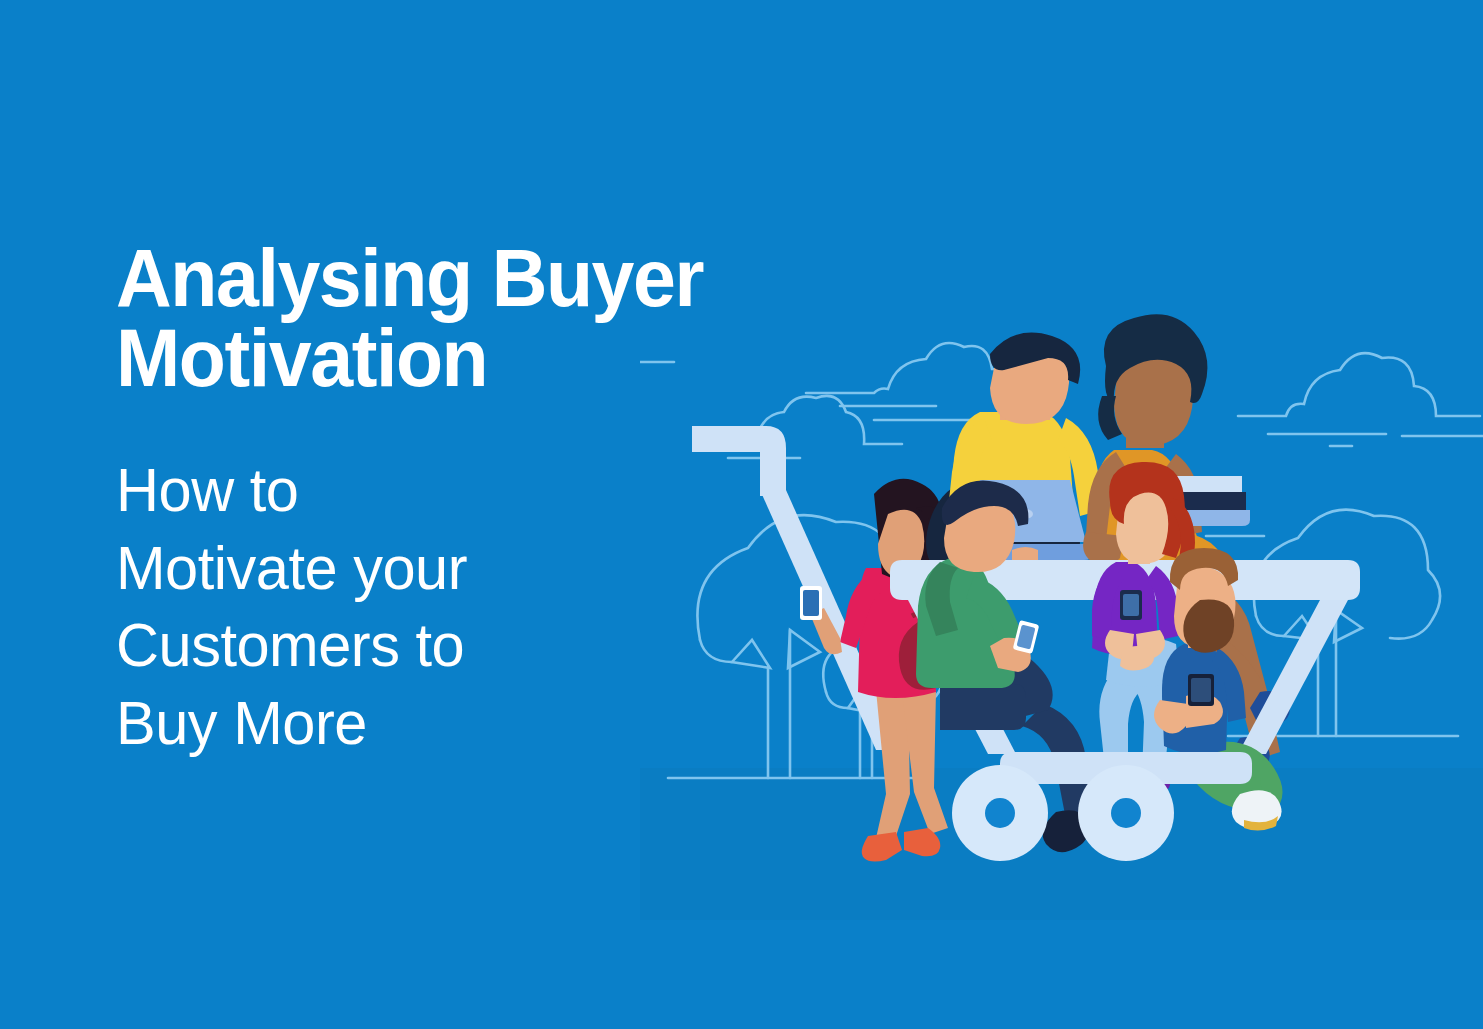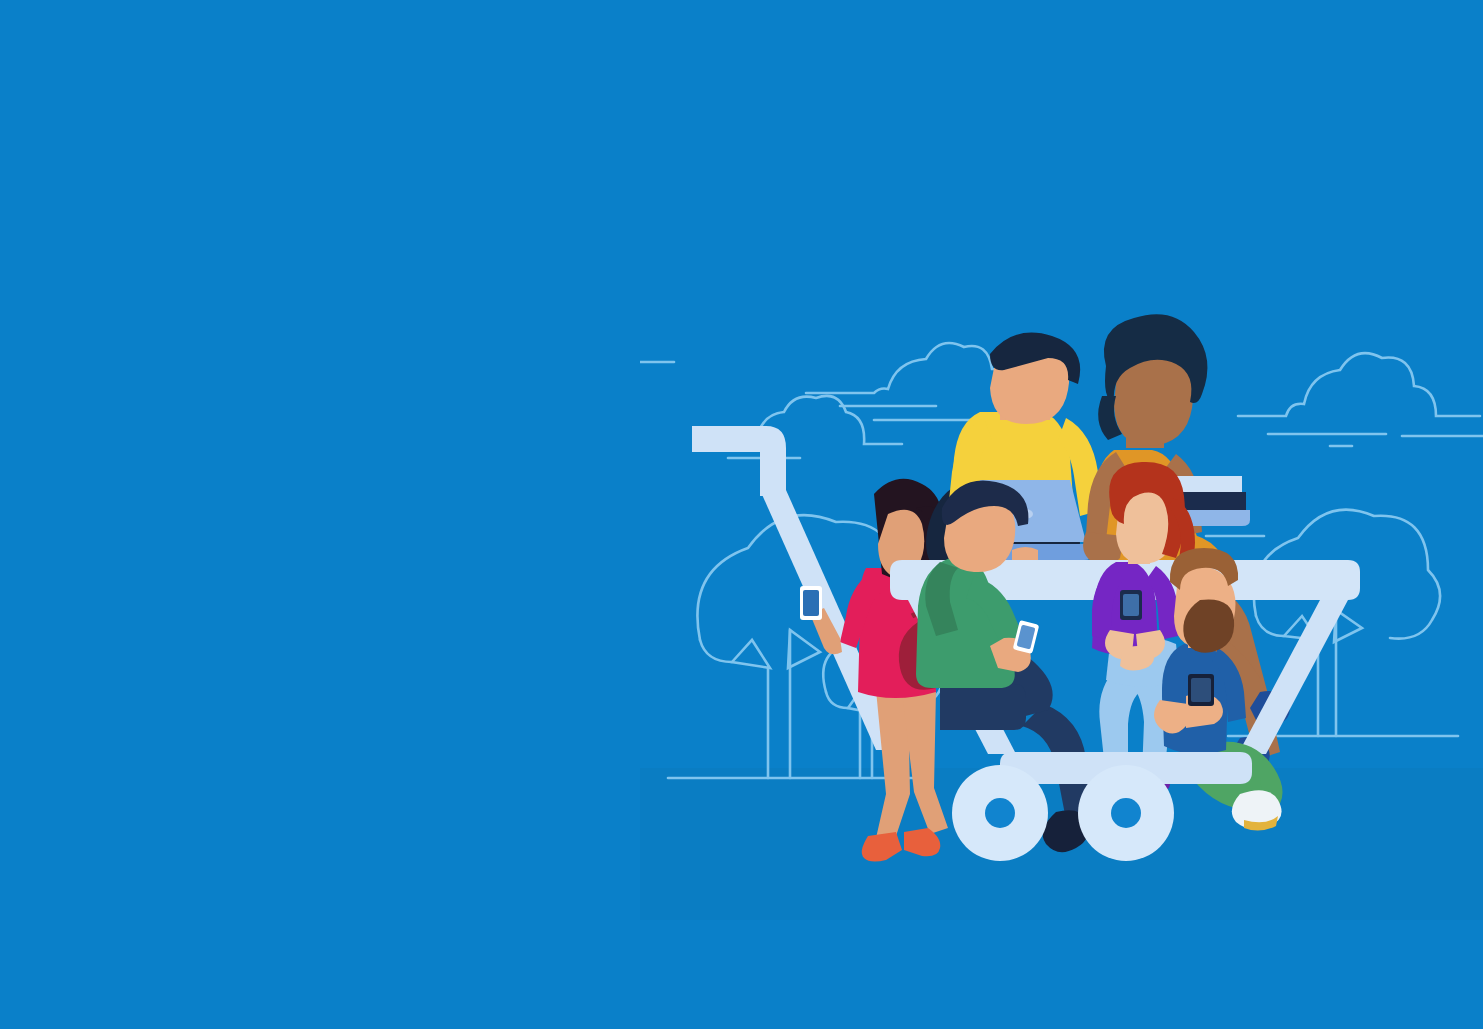--- a/index.html
+++ b/index.html
@@ -51,20 +51,28 @@
     left:640px; top:300px;
     width:843px; height:620px;
   }
   #illustration svg { display:block; width:100%; height:100%; }
 </style>
 </head>
 <body style="background: rgb(10, 128, 201);">
 
 <div id="banner" style="background: rgb(10, 128, 201);">
 
+  <div id="text-block">
+    <div id="page-title">Analysing Buyer
+Motivation</div>
+    <div id="page-subtitle">How to
+Motivate your
+Customers to
+Buy More</div>
+  </div>
 
   <div id="illustration">
     <svg viewBox="0 0 843 620" xmlns="http://www.w3.org/2000/svg">
 
       <rect x="0" y="468" width="843" height="152" fill="#0b7abe" opacity="0.55"></rect>
 
       <g fill="none" stroke="#7fc4ee" stroke-width="2.6" stroke-linecap="round">
 
         <g>
           <path d="M72 144 h44 q4 -30 28 -32 q10 -20 32 -14 q22 -8 30 14 q20 4 18 32 h38"></path>

